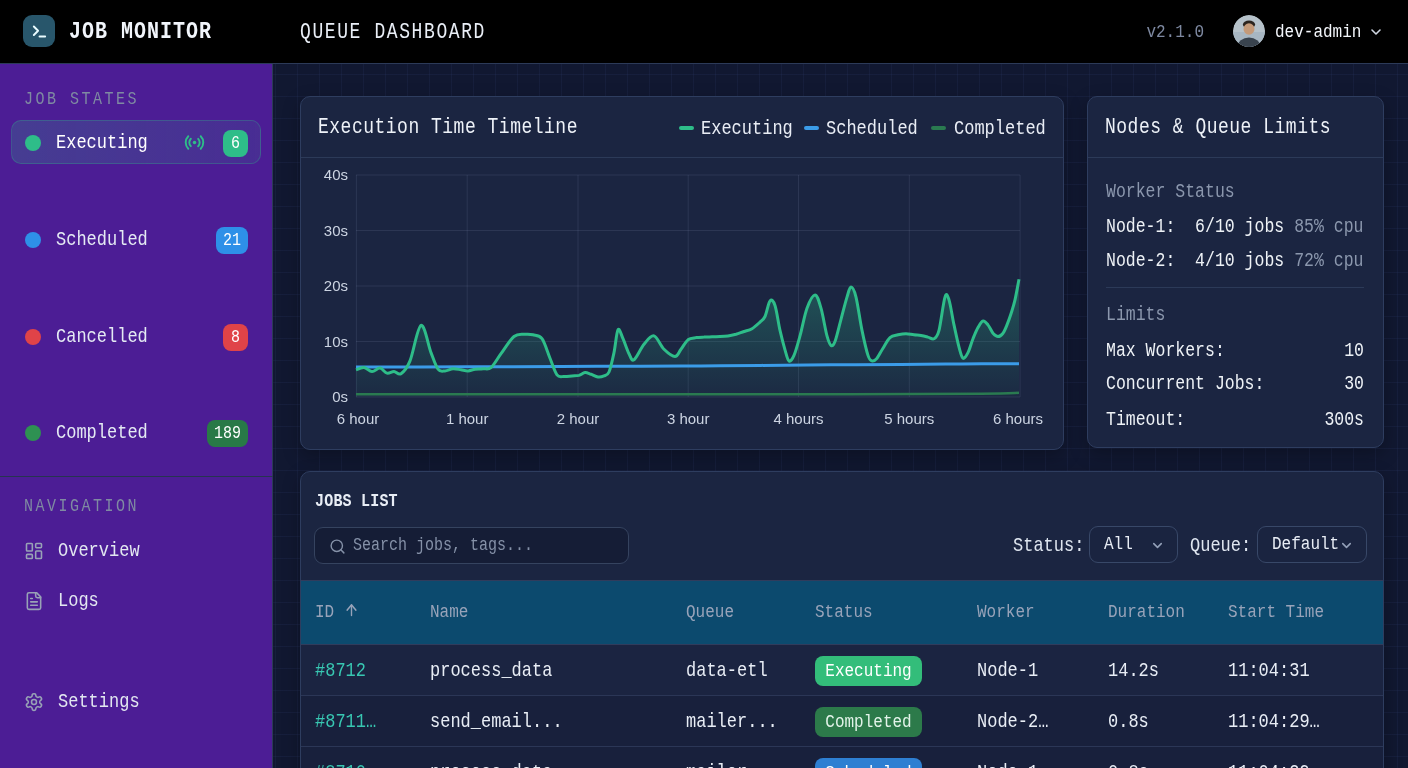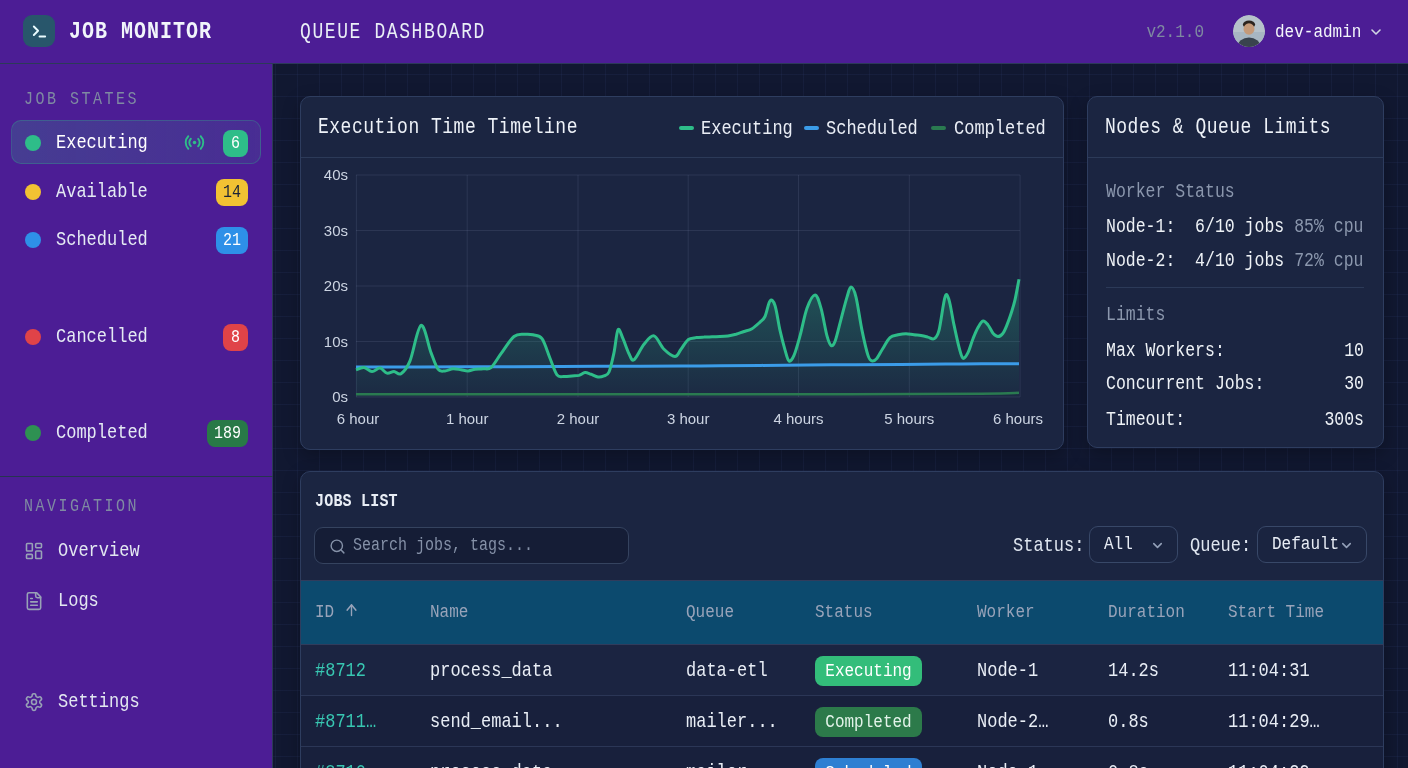--- a/index.html
+++ b/index.html
@@ -1,17 +1,17 @@
 <!DOCTYPE html>
 <html><head><meta charset="utf-8"><style>
 *{margin:0;padding:0;box-sizing:border-box}
 html,body{width:1408px;height:768px;overflow:hidden}
 body{background:#111831;font-family:"Liberation Mono",monospace;color:#e8edf5;position:relative}
 
-#topbar{position:absolute;left:0;top:0;width:1408px;height:64px;background:#4c1d95;border-bottom:1px solid #2c3a58;z-index:6}
+#topbar{position:absolute;left:0;top:0;width:1408px;height:64px;background:#000000;border-bottom:1px solid #2c3a58;z-index:6}
 #logo{position:absolute;left:23px;top:15px;width:32px;height:32px;border-radius:9px;background:#28566b;display:flex;align-items:center;justify-content:center}
 #brand{position:absolute;left:69px;top:20px;font-size:20px;font-weight:bold;letter-spacing:1px;color:#f1f5fb}
 #ptitle{position:absolute;left:300px;top:22px;font-size:18px;letter-spacing:1.6px;color:#e9eef6}
 #ver{position:absolute;right:204px;top:23px;font-size:16px;color:#7e89a1}
 #avatar{position:absolute;left:1233px;top:15px;width:32px;height:32px;border-radius:50%;overflow:hidden}
 #uname{position:absolute;left:1275px;top:23px;font-size:16px;color:#f3f6fb}
 #uchev{position:absolute;left:1368px;top:24px}
 
 #sidebar{position:absolute;left:0;top:64px;width:273px;height:704px;background:#4c1d95;border-right:1px solid #2c3a58;z-index:5}
 .sechead{position:absolute;left:24px;font-size:15px;letter-spacing:2.5px;color:#7f8aa2}
@@ -216,25 +216,20 @@
       <div class="slabel" style="color:#fff">Executing</div>
     <svg style="position:absolute;left:184px;top:13px" width="21" height="21" viewBox="0 0 24 24" fill="none" stroke="#2ebd89" stroke-width="2.2" stroke-linecap="round" stroke-linejoin="round">
         <path d="M4.9 19.1C1 15.2 1 8.8 4.9 4.9"></path>
         <path d="M7.8 16.2c-2.3-2.3-2.3-6.1 0-8.5"></path>
         <circle cx="12" cy="12" r="2" fill="#2ebd89" stroke="none"></circle>
         <path d="M16.2 7.8c2.3 2.3 2.3 6.1 0 8.5"></path>
         <path d="M19.1 4.9C23 8.8 23 15.2 19.1 19.1"></path>
       </svg>
     <div class="sbadge" style="left:223px;width:25px;background:#2ebd89"><span>6</span></div>
   </div>
-  <div class="srow" style="top:104px">
-    <div class="dot" style="background:#f2c233"></div>
-      <div class="slabel">Available</div>
-    <div class="sbadge" style="left:216px;width:32px;background:#f2c233;color:#1a2338"><span>14</span></div>
-  </div>
   <div class="srow" style="top:152px">
     <div class="dot" style="background:#2e90e8"></div>
       <div class="slabel">Scheduled</div>
     <div class="sbadge" style="left:216px;width:32px;background:#2e90e8"><span>21</span></div>
   </div>
   <div class="srow" style="top:249px">
     <div class="dot" style="background:#e04348"></div>
       <div class="slabel">Cancelled</div>
     <div class="sbadge" style="left:223px;width:25px;background:#e04348"><span>8</span></div>
   </div>

